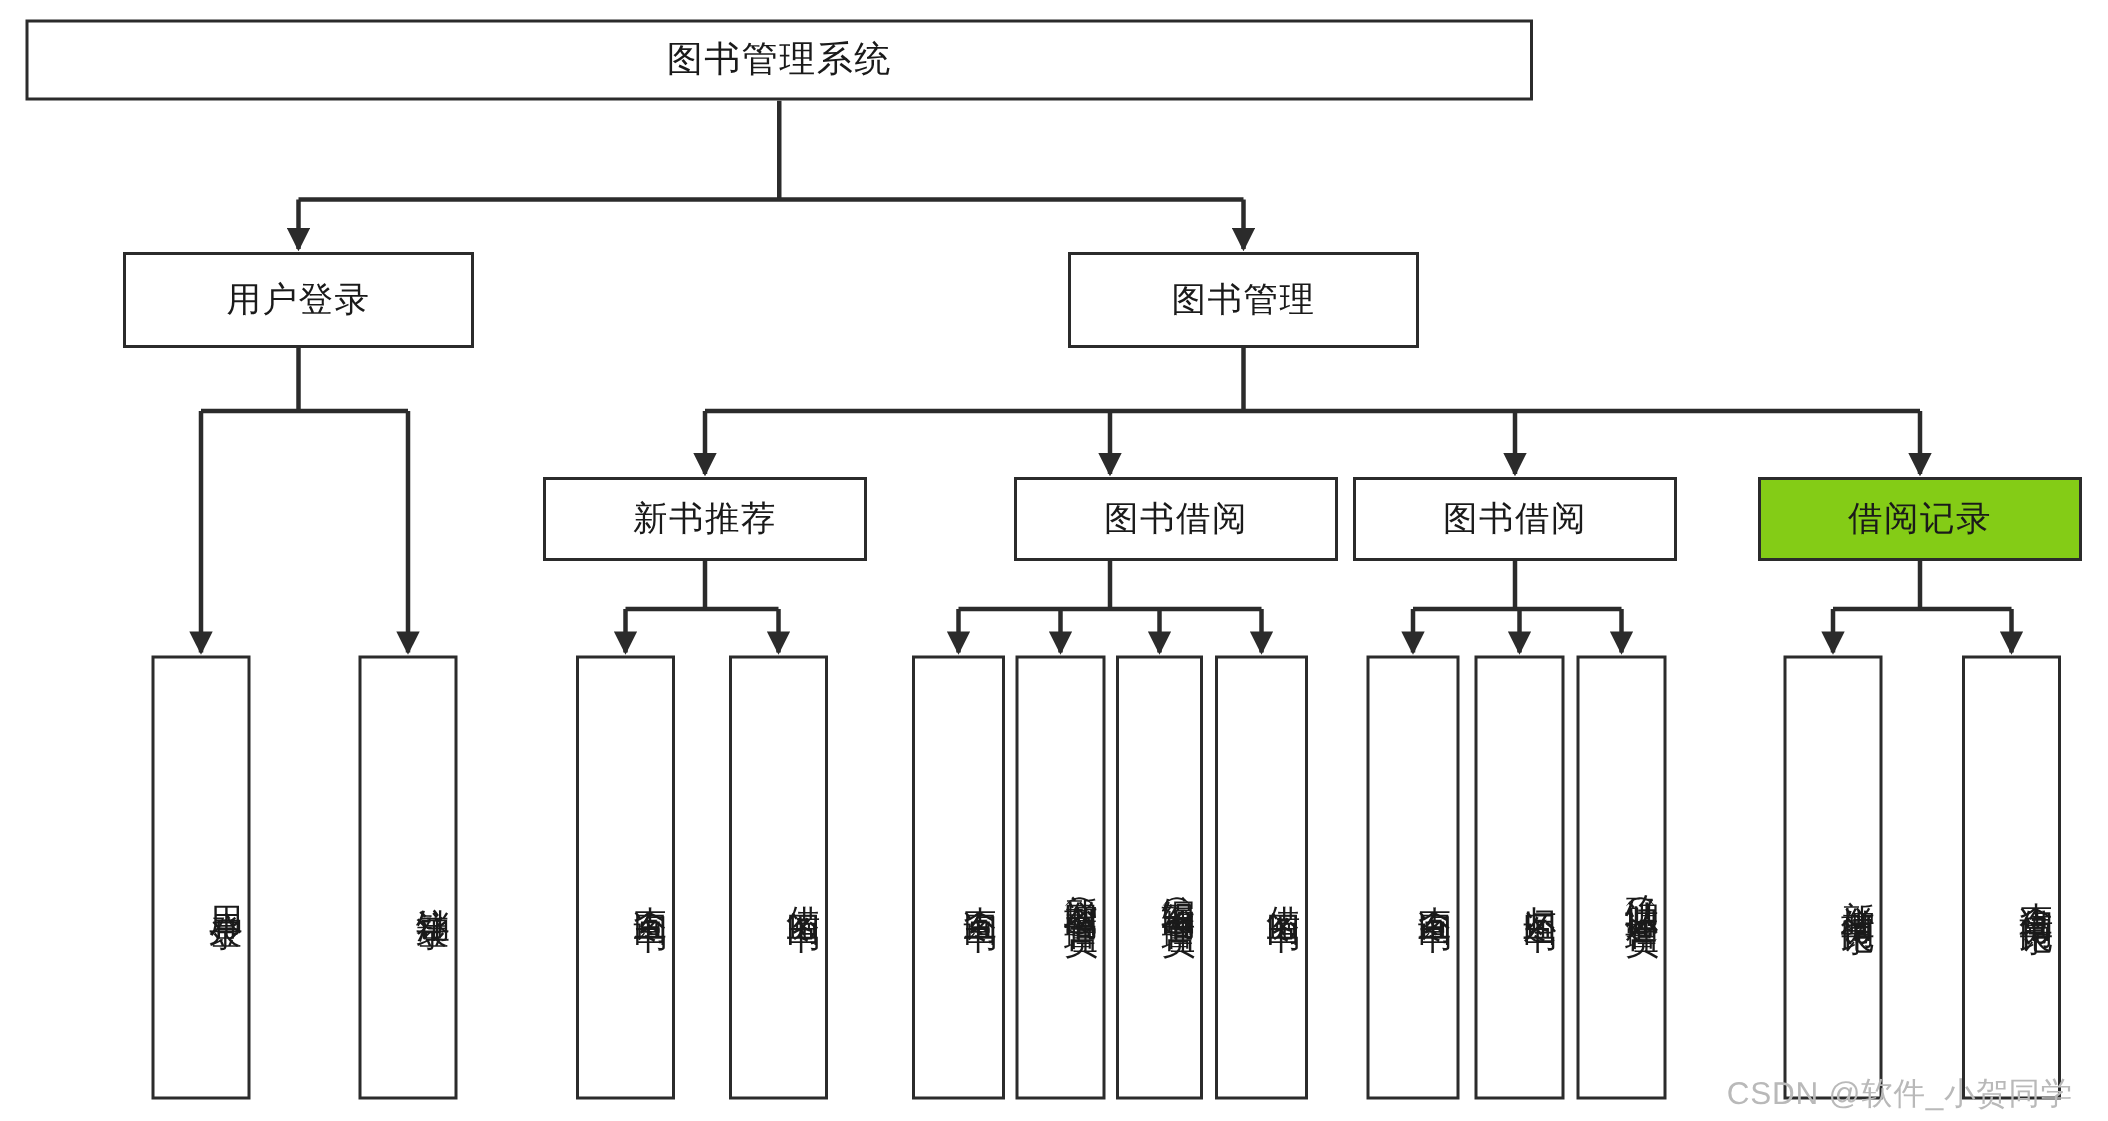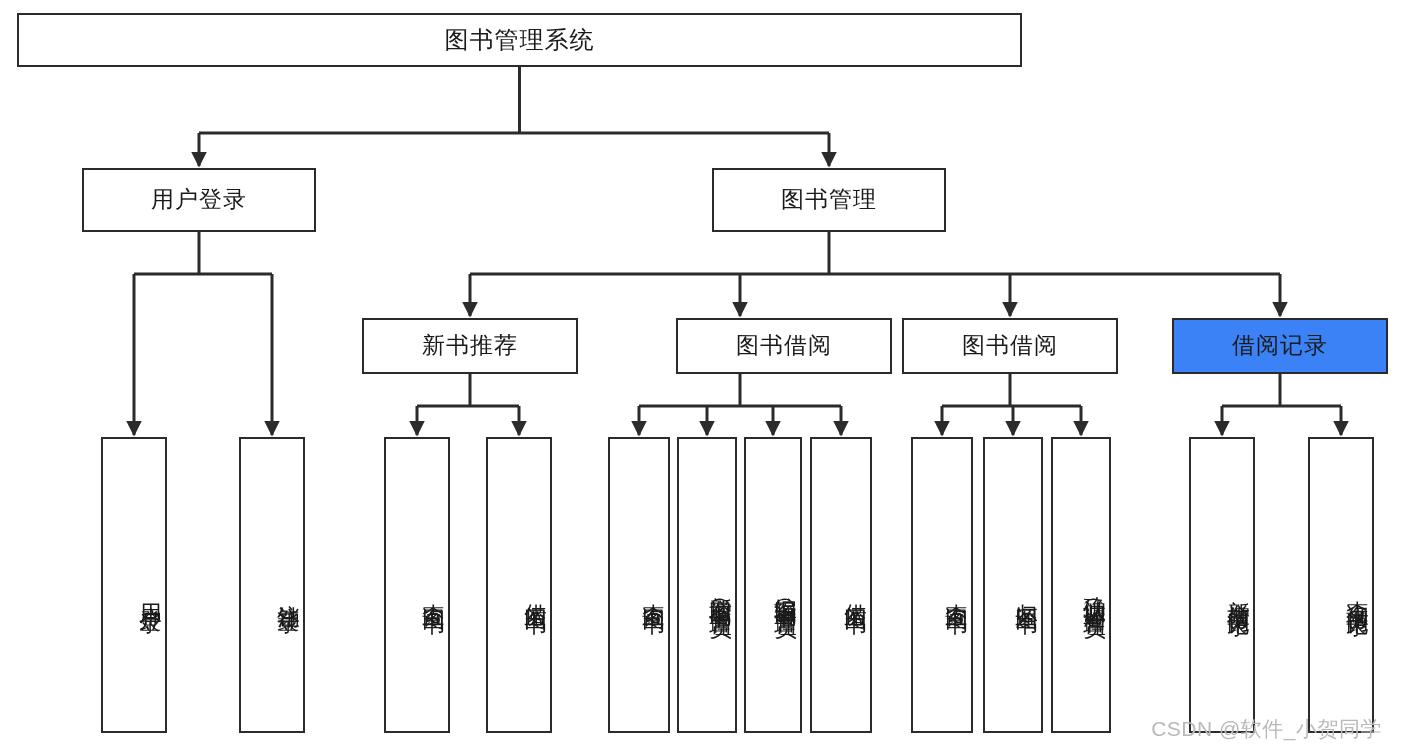--- a/index.html
+++ b/index.html
@@ -145,21 +145,21 @@
 
   <div class="node h" style="left: 712px; top: 168px; width: 234px; height: 64px; border-color: rgb(43, 43, 43); background: rgb(255, 255, 255); color: rgb(26, 26, 26);">
     <span>图书管理</span>
   </div>
   <div class="node h" style="left: 632px; top: 318px; width: 216px; height: 56px; border-color: rgb(43, 43, 43); background: rgb(255, 255, 255); color: rgb(26, 26, 26); margin-left: 44px;">
     <span>图书借阅</span>
   </div>
   <div class="node h" style="left: 902px; top: 318px; width: 216px; height: 56px; border-color: rgb(43, 43, 43); background: rgb(255, 255, 255); color: rgb(26, 26, 26);">
     <span>图书借阅</span>
   </div>
-  <div class="node h" style="left: 1172px; top: 318px; width: 216px; height: 56px; border-color: rgb(43, 43, 43); background: #3b82f6; color: rgb(26, 26, 26);">
+  <div class="node h" style="left: 1172px; top: 318px; width: 216px; height: 56px; border-color: rgb(43, 43, 43); background: #84cc16; color: rgb(26, 26, 26);">
     <span>借阅记录</span>
   </div>
 
   <div class="node v" style="left: 101px; top: 437px; width: 66px; height: 296px; border-color: rgb(43, 43, 43); background: rgb(255, 255, 255); color: rgb(26, 26, 26);">
     <span class="vtext">用户登录</span>
   </div>
   <div class="node v" style="left: 239px; top: 437px; width: 66px; height: 296px; border-color: rgb(43, 43, 43); background: rgb(255, 255, 255); color: rgb(26, 26, 26);">
     <span class="vtext">注销登录</span>
   </div>
 

